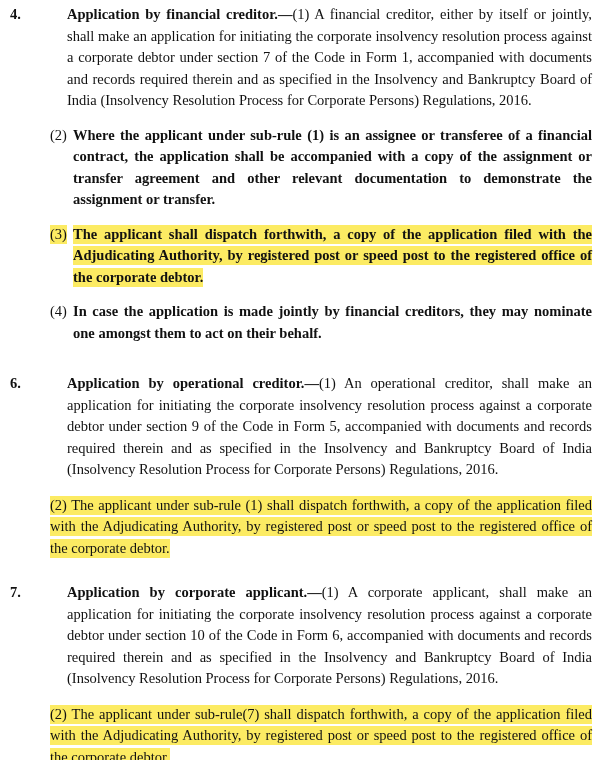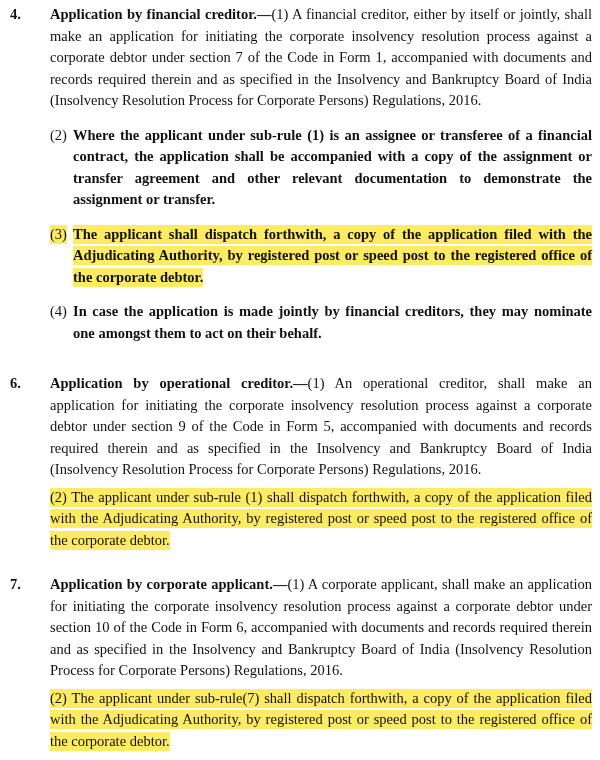--- a/index.html
+++ b/index.html
@@ -48,20 +48,21 @@
   p {
     margin: 0;
     font-size: 14.5px;
     line-height: 21.5px;
     text-align: justify;
     text-justify: inter-word;
     hyphens: none;
   }
   p.lead {
     text-indent: 0;
+    margin-left: 17px;
   }
   .heading-run {
     font-weight: bold;
   }
 
   
   .subpara {
     display: flex;
     align-items: flex-start;
     margin-top: 13px;
@@ -72,21 +73,21 @@
     line-height: 21.5px;
   }
   .subpara .sub-text {
     flex: 1 1 auto;
     min-width: 0;
     font-weight: bold;
   }
 
   
   .subpara-flush {
-    margin-top: 6px;
+    margin-top: 14px;
     font-family: Liberation Serif, serif;
   }
 
   
   .hl {
     background-color: #fceb63;
     box-decoration-break: clone;
     -webkit-box-decoration-break: clone;
     padding: 1px 0 2px 0;
   }

